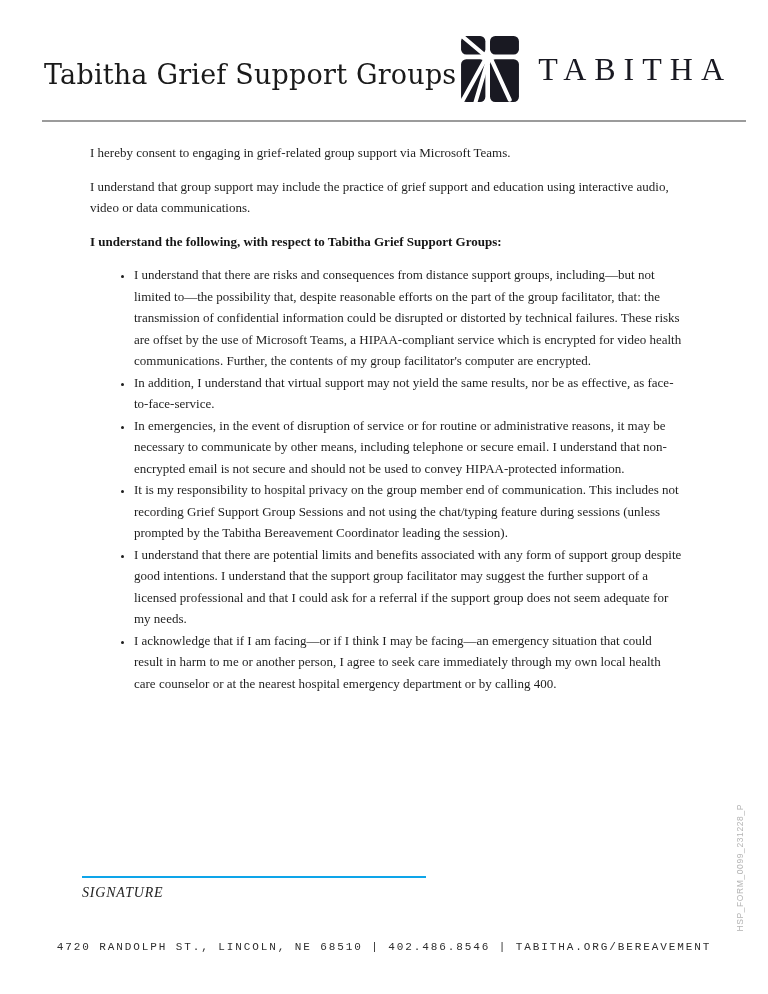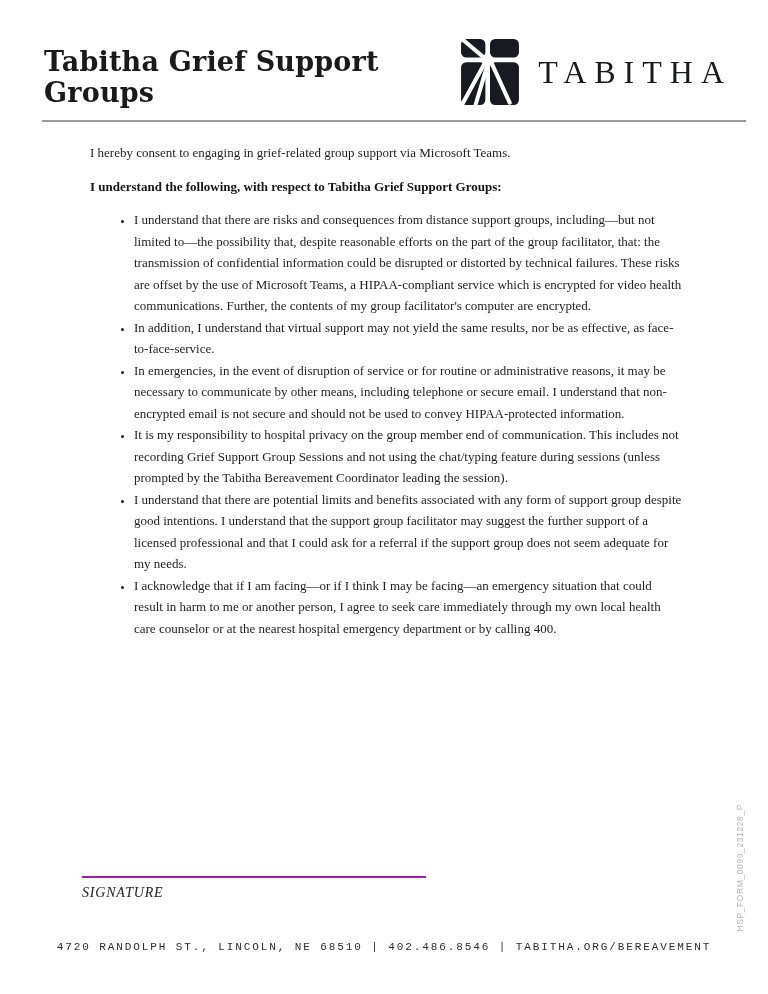--- a/index.html
+++ b/index.html
@@ -19,21 +19,21 @@
     position: absolute;
     top: 36px;
     left: 44px;
     right: 36px;
     display: flex;
     justify-content: space-between;
     align-items: center;
   }
   .doc-title {
     font-family: "DejaVu Serif", serif;
-    font-weight: bold;
+    font-weight: normal;
     font-size: 27px;
     letter-spacing: 0.2px;
     color: #1a1a1a;
     margin-top: 10px;
   }
   .logo {
     display: flex;
     align-items: center;
     gap: 19px;
   }
@@ -77,21 +77,21 @@
   .bullet-list li::marker { font-size: 0.85em; color: #1e1e1e; }
 
   
   .signature-row {
     position: absolute;
     top: 876px;
     left: 82px;
     display: flex;
     gap: 46px;
   }
-  .sig-field { border-top: 2px solid #a21caf; padding-top: 7px; }
+  .sig-field { border-top: 2px solid #0ea5e9; padding-top: 7px; }
   .sig-field.signature { width: 344px; }
   .sig-field.date { width: 218px; }
   .sig-label {
     font-family: "Liberation Serif", serif;
     font-style: italic;
     font-size: 14px;
     letter-spacing: 0.8px;
     color: #222222;
   }
 
@@ -150,20 +150,21 @@
         </svg>
       </span>
       <span class="logo-word">TABITHA</span>
     </div>
   </div>
 
   <hr class="header-rule">
 
   <div class="content">
     <p>I hereby consent to engaging in grief-related group support via Microsoft Teams.</p>
+    <p>I understand that group support may include the practice of grief support and education using interactive audio, video or data communications.</p>
     <p class="section-heading">I understand the following, with respect to Tabitha Grief Support Groups:</p>
 
     <ul class="bullet-list">
       <li>I understand that there are risks and consequences from distance support groups, including—but not limited to—the possibility that, despite reasonable efforts on the part of the group facilitator, that: the transmission of confidential information could be disrupted or distorted by technical failures. These risks are offset by the use of Microsoft Teams, a HIPAA-compliant service which is encrypted for video health communications. Further, the contents of my group facilitator's computer are encrypted.</li>
       <li>In addition, I understand that virtual support may not yield the same results, nor be as effective, as face-to-face-service.</li>
       <li>In emergencies, in the event of disruption of service or for routine or administrative reasons, it may be necessary to communicate by other means, including telephone or secure email. I understand that non-encrypted email is not secure and should not be used to convey HIPAA-protected information.</li>
       <li>It is my responsibility to hospital privacy on the group member end of communication. This includes not recording Grief Support Group Sessions and not using the chat/typing feature during sessions (unless prompted by the Tabitha Bereavement Coordinator leading the session).</li>
       <li>I understand that there are potential limits and benefits associated with any form of support group despite good intentions. I understand that the support group facilitator may suggest the further support of a licensed professional and that I could ask for a referral if the support group does not seem adequate for my needs.</li>
       <li>I acknowledge that if I am facing—or if I think I may be facing—an emergency situation that could result in harm to me or another person, I agree to seek care immediately through my own local health care counselor or at the nearest hospital emergency department or by calling 400.</li>
     </ul>

